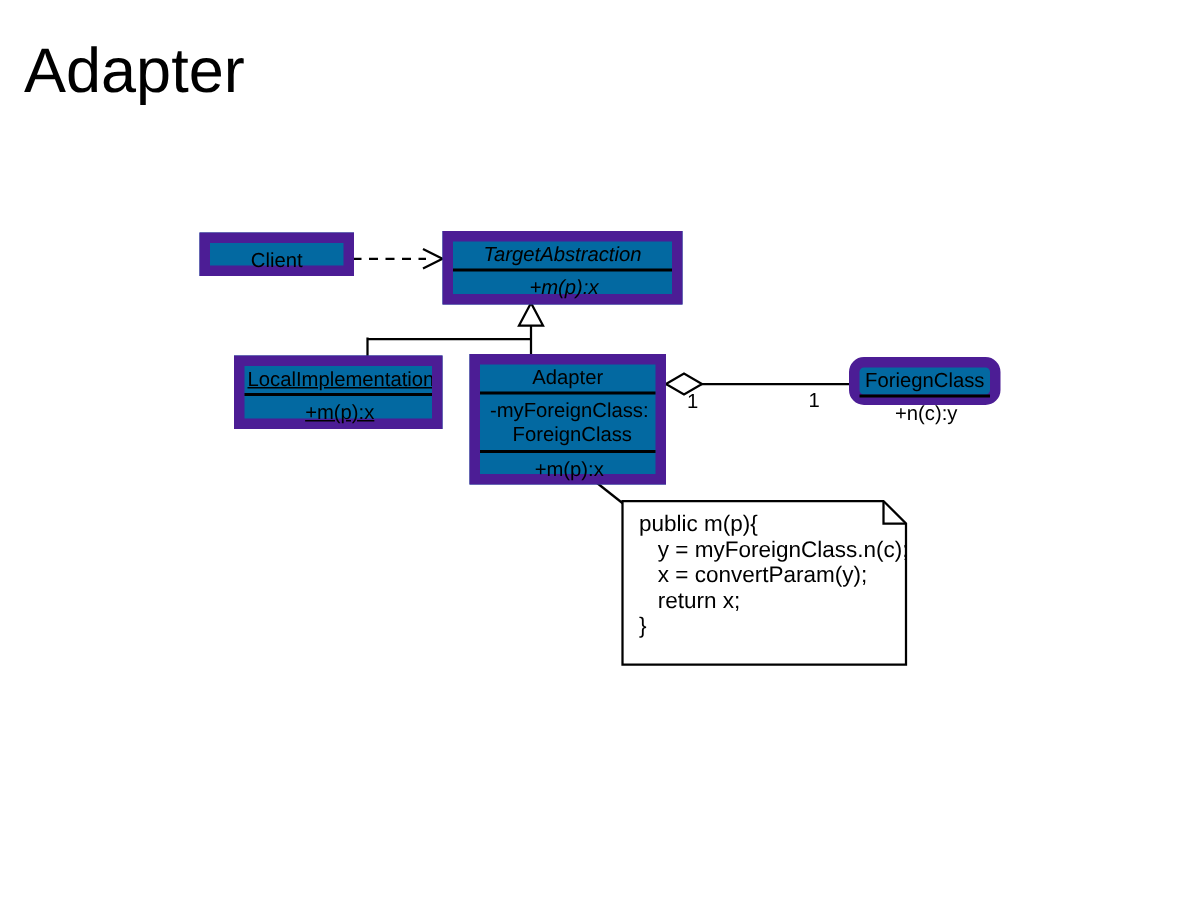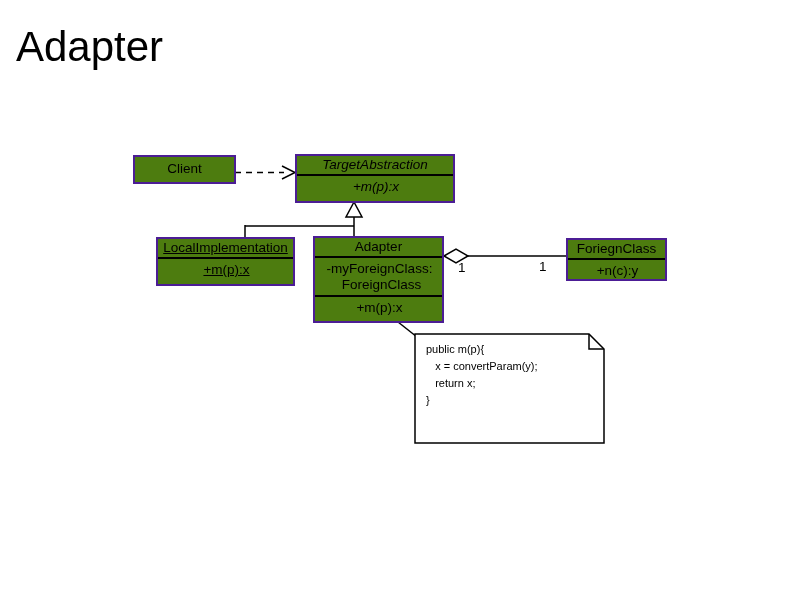--- a/index.html
+++ b/index.html
@@ -19,22 +19,22 @@
     font-weight:400;
     color:#000000;
     white-space:nowrap;
   }
   svg.connectors {
     position:absolute; left:0; top:0;
     width:800px; height:600px;
   }
   .uml-box {
     position:absolute;
-    background:#4d7c0f;
-    border:2px solid #4c1d95;
+    background:#0369a1;
+    border:7px solid #4c1d95;
     box-sizing:border-box;
     font-size:13.5px;
     line-height:16px;
   }
   .uml-name {
     text-align:center;
     border-bottom:2px solid #000000;
     padding:1px 2px;
     white-space:nowrap;
     overflow:hidden;
@@ -50,21 +50,21 @@
   .divider-bottom { border-bottom:2px solid #000000; }
   .client-box .uml-name { border-bottom:none; padding-top:4px; }
   .mult-label {
     position:absolute;
     font-size:13.5px;
     line-height:14px;
   }
   .note-text {
     position:absolute;
     left:426px; top:341px;
-    font-size:11px;
+    font-size:15px;
     line-height:17px;
   }
   .note-text div { white-space:pre; }
 </style>
 </head>
 <body>
 
 <div class="slide">
 
   <div class="slide-title">Adapter</div>
@@ -108,28 +108,29 @@
 
   <div class="uml-box" style="left:313px; top:236px; width:131px; height:87px;">
     <div class="uml-name">Adapter</div>
     <div class="uml-members divider-bottom" style="padding-bottom:2px;">
       <div>-myForeignClass:</div>
       <div class="indent2">ForeignClass</div>
     </div>
     <div class="uml-members">+m(p):x</div>
   </div>
 
-  <div class="uml-box" style="left:566px; top:238px; width:101px; height:43px;">
+  <div class="uml-box" style="left:566px; top:238px; width:101px; height:32px;border-radius:10px;">
     <div class="uml-name">ForiegnClass</div>
     <div class="uml-members">+n(c):y</div>
   </div>
 
   <span class="mult-label" style="left:458px; top:261px;">1</span>
   <span class="mult-label" style="left:539px; top:260px;">1</span>
 
   <div class="note-text">
     <div>public m(p){</div>
+    <div>   y = myForeignClass.n(c);</div>
     <div>   x = convertParam(y);</div>
     <div>   return x;</div>
     <div>}</div>
   </div>
 
 </div>
 
 </body></html>

